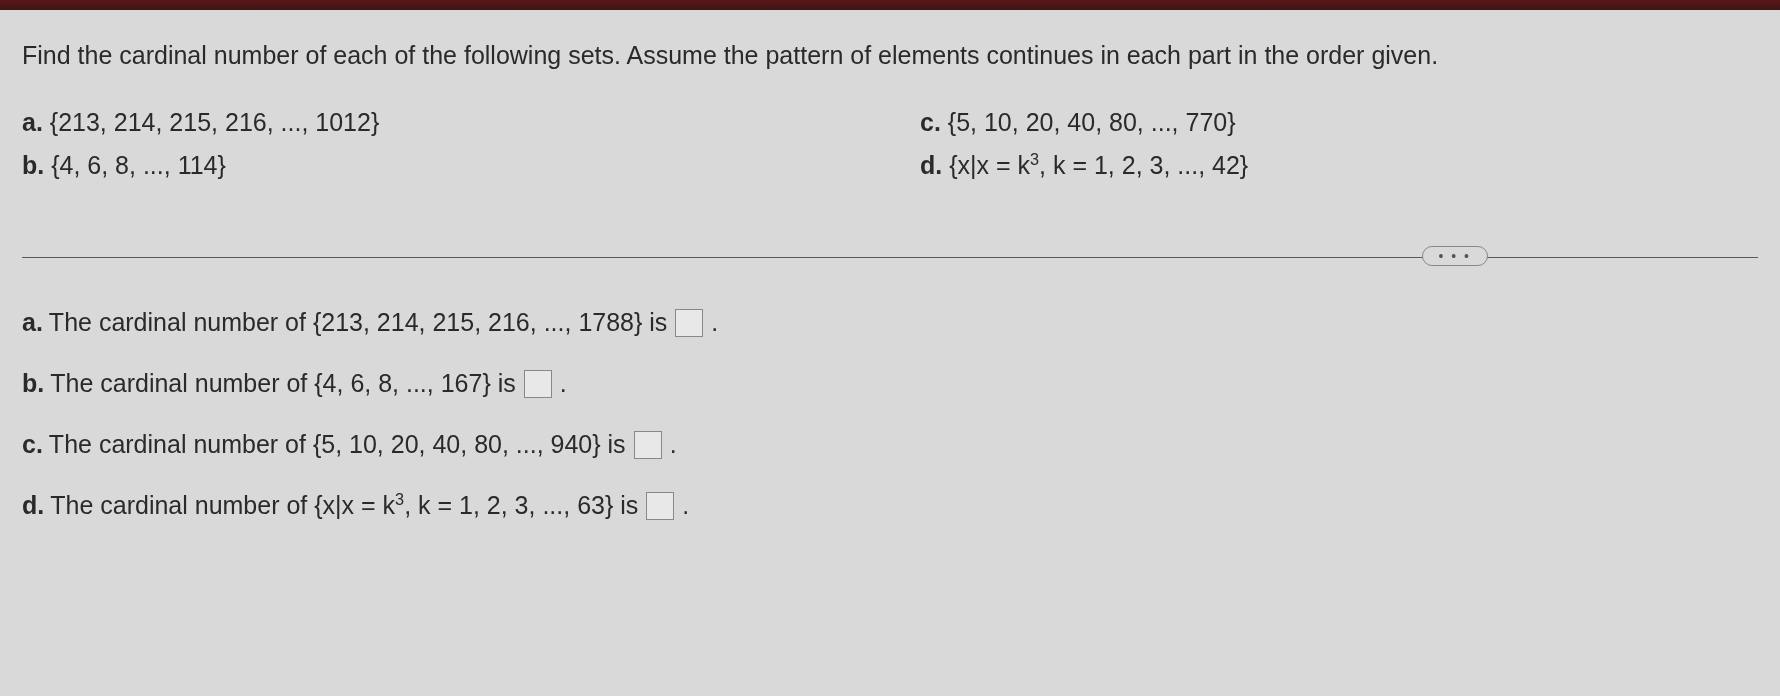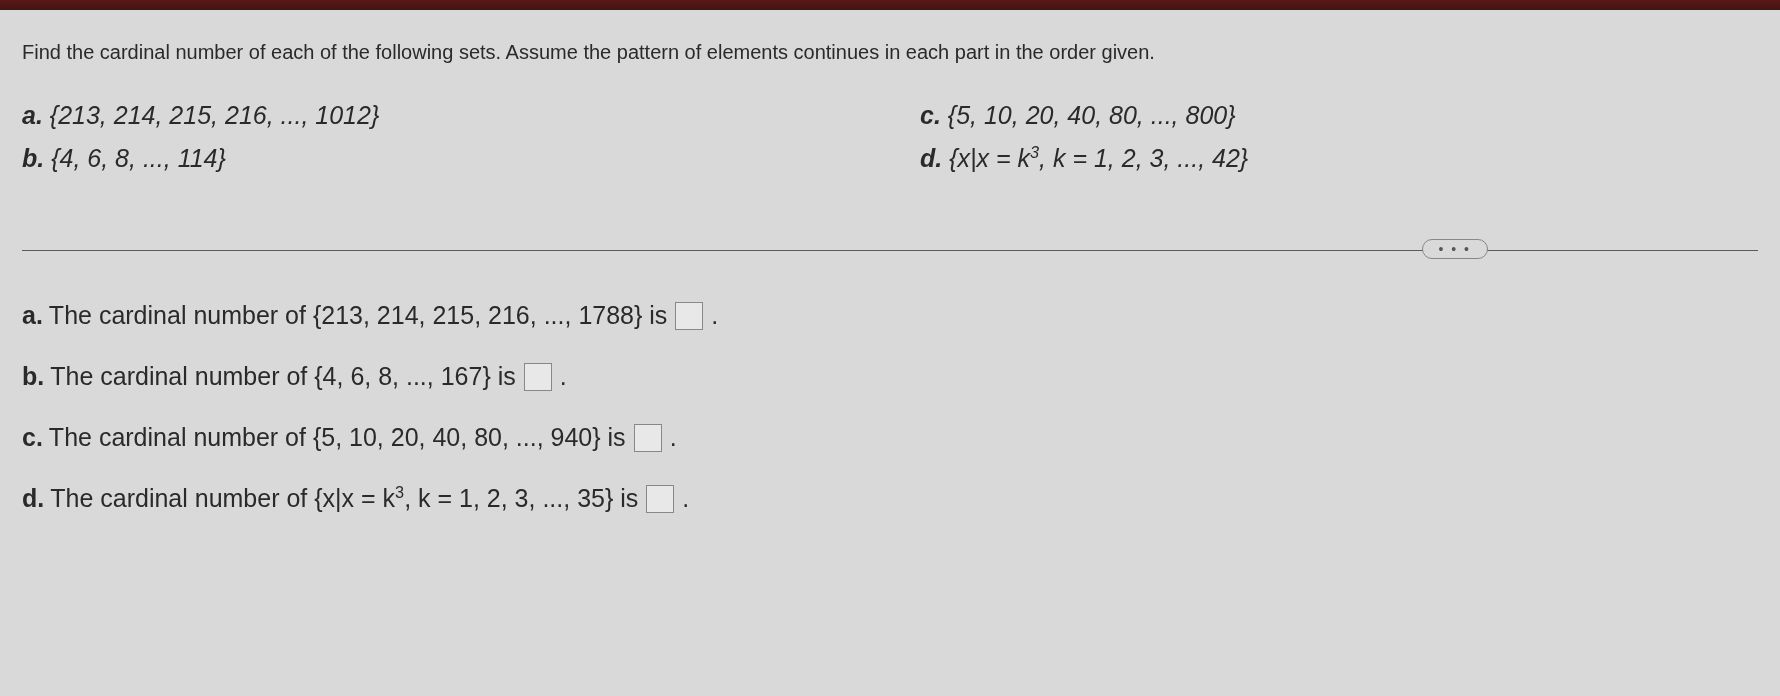--- a/index.html
+++ b/index.html
@@ -13,29 +13,28 @@
     overflow: hidden;
   }
   .topbar {
     height: 10px;
     background: linear-gradient(to bottom, #5a1818, #3f1414);
   }
   .content {
     padding: 28px 22px 20px 22px;
   }
   .instruction {
-    font-size: 20px;
+    font-size: 25px;
     margin-bottom: 28px;
     line-height: 1.4;
   }
   .problem-list {
     display: flex;
     gap: 60px;
     margin-bottom: 36px;
-    font-style: italic;
   }
   .col {
     flex: 1;
   }
   .problem-line {
     font-size: 25px;
     line-height: 1.7;
   }
   .label {
     font-weight: bold;
@@ -110,21 +109,21 @@
         <span>{213, 214, 215, 216, ..., 1012}</span>
       </div>
       <div class="problem-line">
         <span class="label">b.</span>
         <span>{4, 6, 8, ..., 114}</span>
       </div>
     </div>
     <div class="col">
       <div class="problem-line">
         <span class="label">c.</span>
-        <span>{5, 10, 20, 40, 80, ..., 800}</span>
+        <span>{5, 10, 20, 40, 80, ..., 770}</span>
       </div>
       <div class="problem-line">
         <span class="label">d.</span>
         <span>{x|x = k</span><sup>3</sup><span>, k = 1, 2, 3, ..., 42}</span>
       </div>
     </div>
   </div>
 
   <div class="divider-row">
     <div class="divider-line"></div>
@@ -149,19 +148,19 @@
 
     <div class="answer-line">
       <span class="label">c.</span>
       <span>The cardinal number of {5, 10, 20, 40, 80, ..., 940} is </span>
       <input class="answer-box" style="">
       <span>.</span>
     </div>
 
     <div class="answer-line">
       <span class="label">d.</span>
-      <span><span>The cardinal number of {x|x = k</span><sup>3</sup><span>, k = 1, 2, 3, ..., 35} is </span></span>
+      <span><span>The cardinal number of {x|x = k</span><sup>3</sup><span>, k = 1, 2, 3, ..., 63} is </span></span>
       <input class="answer-box" style="">
       <span>.</span>
     </div>
 
   </div>
 </div>
 
 </body></html>

